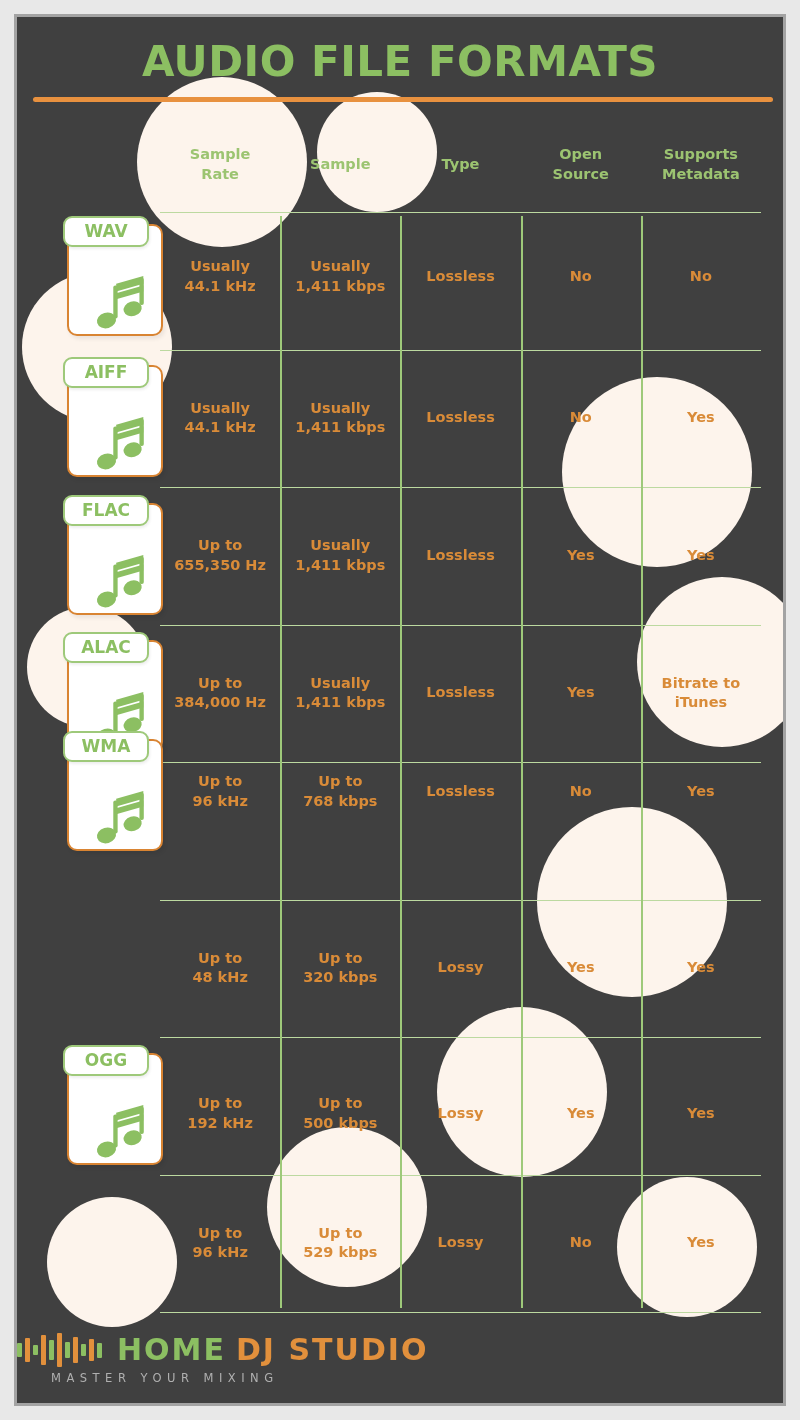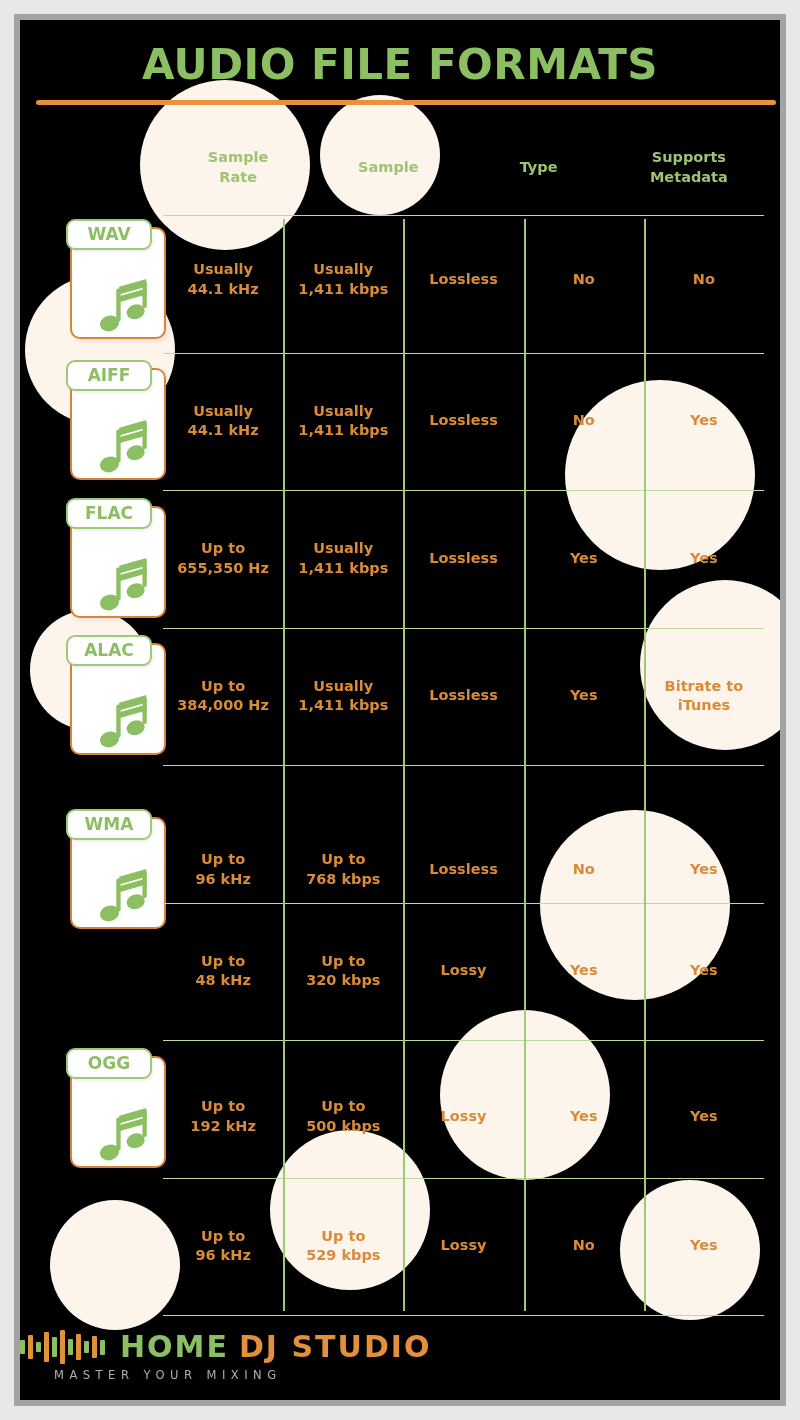--- a/index.html
+++ b/index.html
@@ -13,22 +13,22 @@
     font-family: "DejaVu Sans", sans-serif;
     overflow: hidden;
   }
 
   .poster {
     position: absolute;
     left: 14px;
     top: 14px;
     width: 772px;
     height: 1392px;
-    background: #000000;
-    border: 6px solid #a3a3a3;
+    background: #404040;
+    border: 3px solid #a3a3a3;
     box-sizing: border-box;
     overflow: hidden;
   }
 
   
   .blob {
     position: absolute;
     border-radius: 50%;
     background: #fdf4ec;
     pointer-events: none;
@@ -250,20 +250,22 @@
 
     <div class="title">AUDIO FILE FORMATS</div>
     <div class="title-rule"></div>
 
     <div class="table" id="table-root">
         <div class="hrow">
           <div class="hcell" style="white-space: pre-line;">Sample
 Rate</div>
           <div class="hcell" style="white-space: pre-line;">Sample</div>
           <div class="hcell" style="white-space: pre-line;">Type</div>
+          <div class="hcell" style="white-space: pre-line;">Open
+Source</div>
           <div class="hcell" style="white-space: pre-line;">Supports
 Metadata</div>
         </div>
         <div class="grid-line-h" style="top: 95px;"></div>
         <div class="row" style="top: 91px; height: 137.5px;">
           <div class="fmt" style="top: 7.75px;">
             <div class="fmt-card">
               <div class="fmt-note"><svg viewBox="0 0 64 64" width="62" height="62" aria-hidden="true">
                   <g fill="#8cbf62">
                     <path d="M26 12 L54 4 L54 12 L26 20 Z"></path>
@@ -363,21 +365,21 @@
 384,000 Hz</div>
             <div class="cell">Usually
 1,411 kbps</div>
             <div class="cell">Lossless</div>
             <div class="cell">Yes</div>
             <div class="cell">Bitrate to
 iTunes</div>
           </div>
         </div>
         <div class="grid-line-h" style="top: 645px;"></div>
-        <div class="row" style="top: 681px; height: 137.5px;">
+        <div class="row" style="top: 606px; height: 137.5px;">
           <div class="fmt" style="top: 7.75px;">
             <div class="fmt-card">
               <div class="fmt-note"><svg viewBox="0 0 64 64" width="62" height="62" aria-hidden="true">
                   <g fill="#8cbf62">
                     <path d="M26 12 L54 4 L54 12 L26 20 Z"></path>
                     <path d="M26 22 L54 14 L54 20 L26 28 Z"></path>
                     <rect x="23" y="14" width="4.5" height="34" rx="2"></rect>
                     <rect x="50" y="6" width="4.5" height="28" rx="2"></rect>
                     <ellipse cx="16" cy="50" rx="10" ry="8" transform="rotate(-16 16 50)"></ellipse>
                     <ellipse cx="43" cy="38" rx="9.5" ry="7.5" transform="rotate(-16 43 38)"></ellipse>

